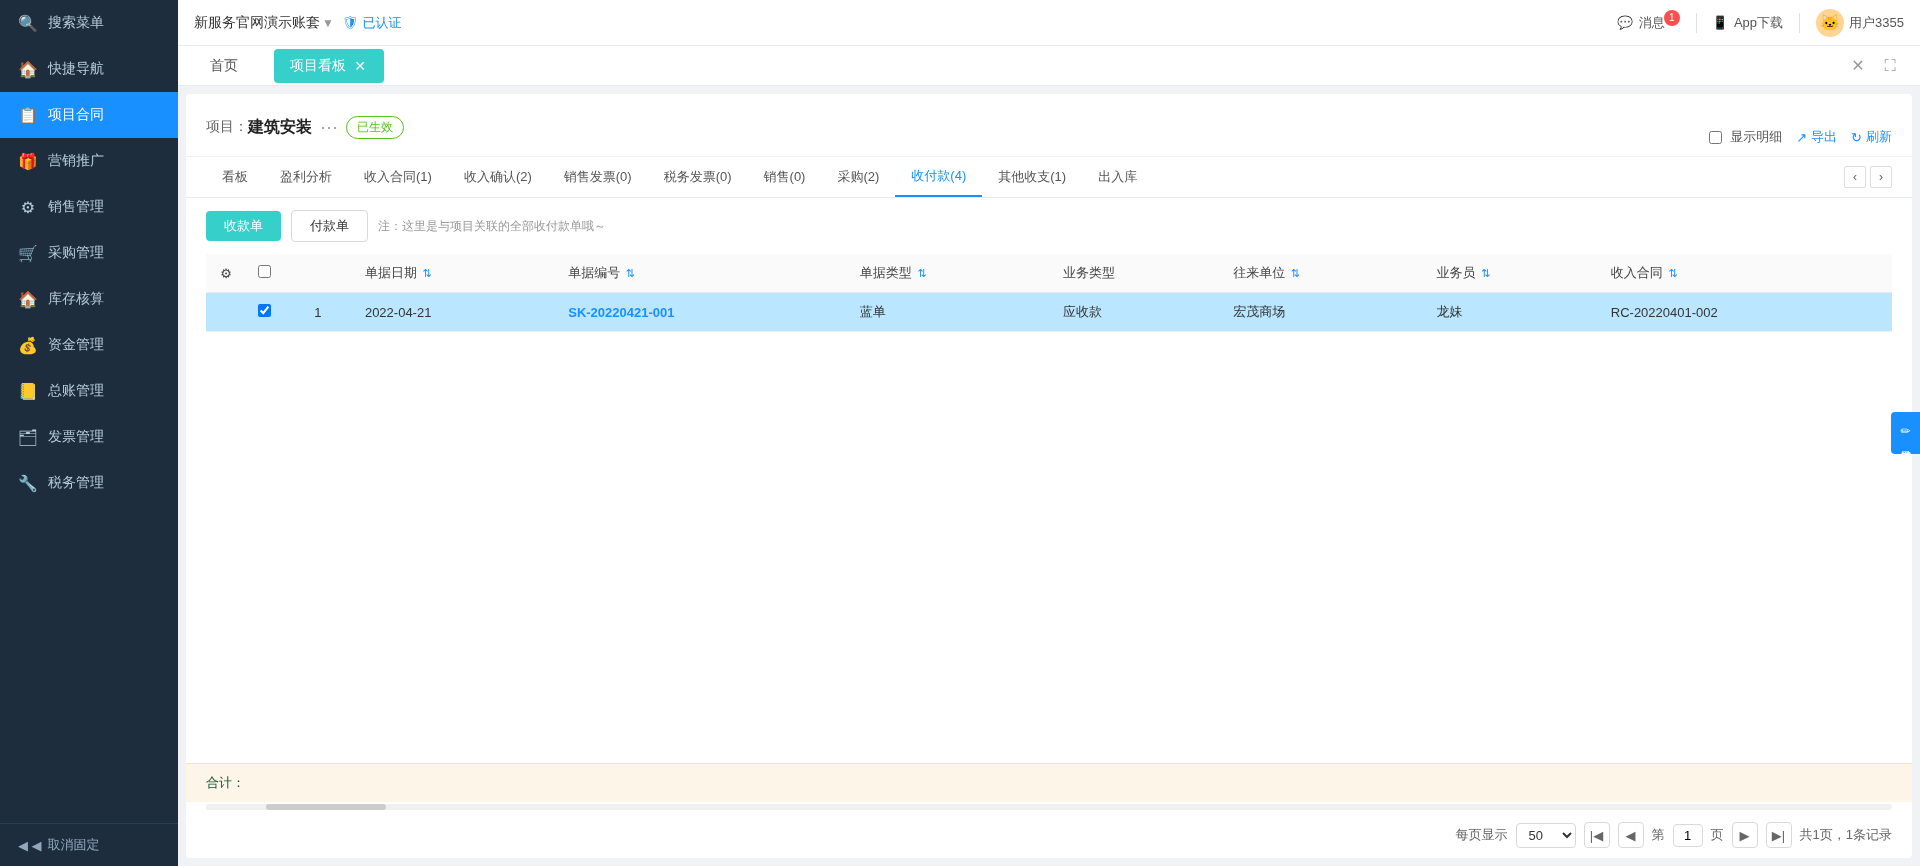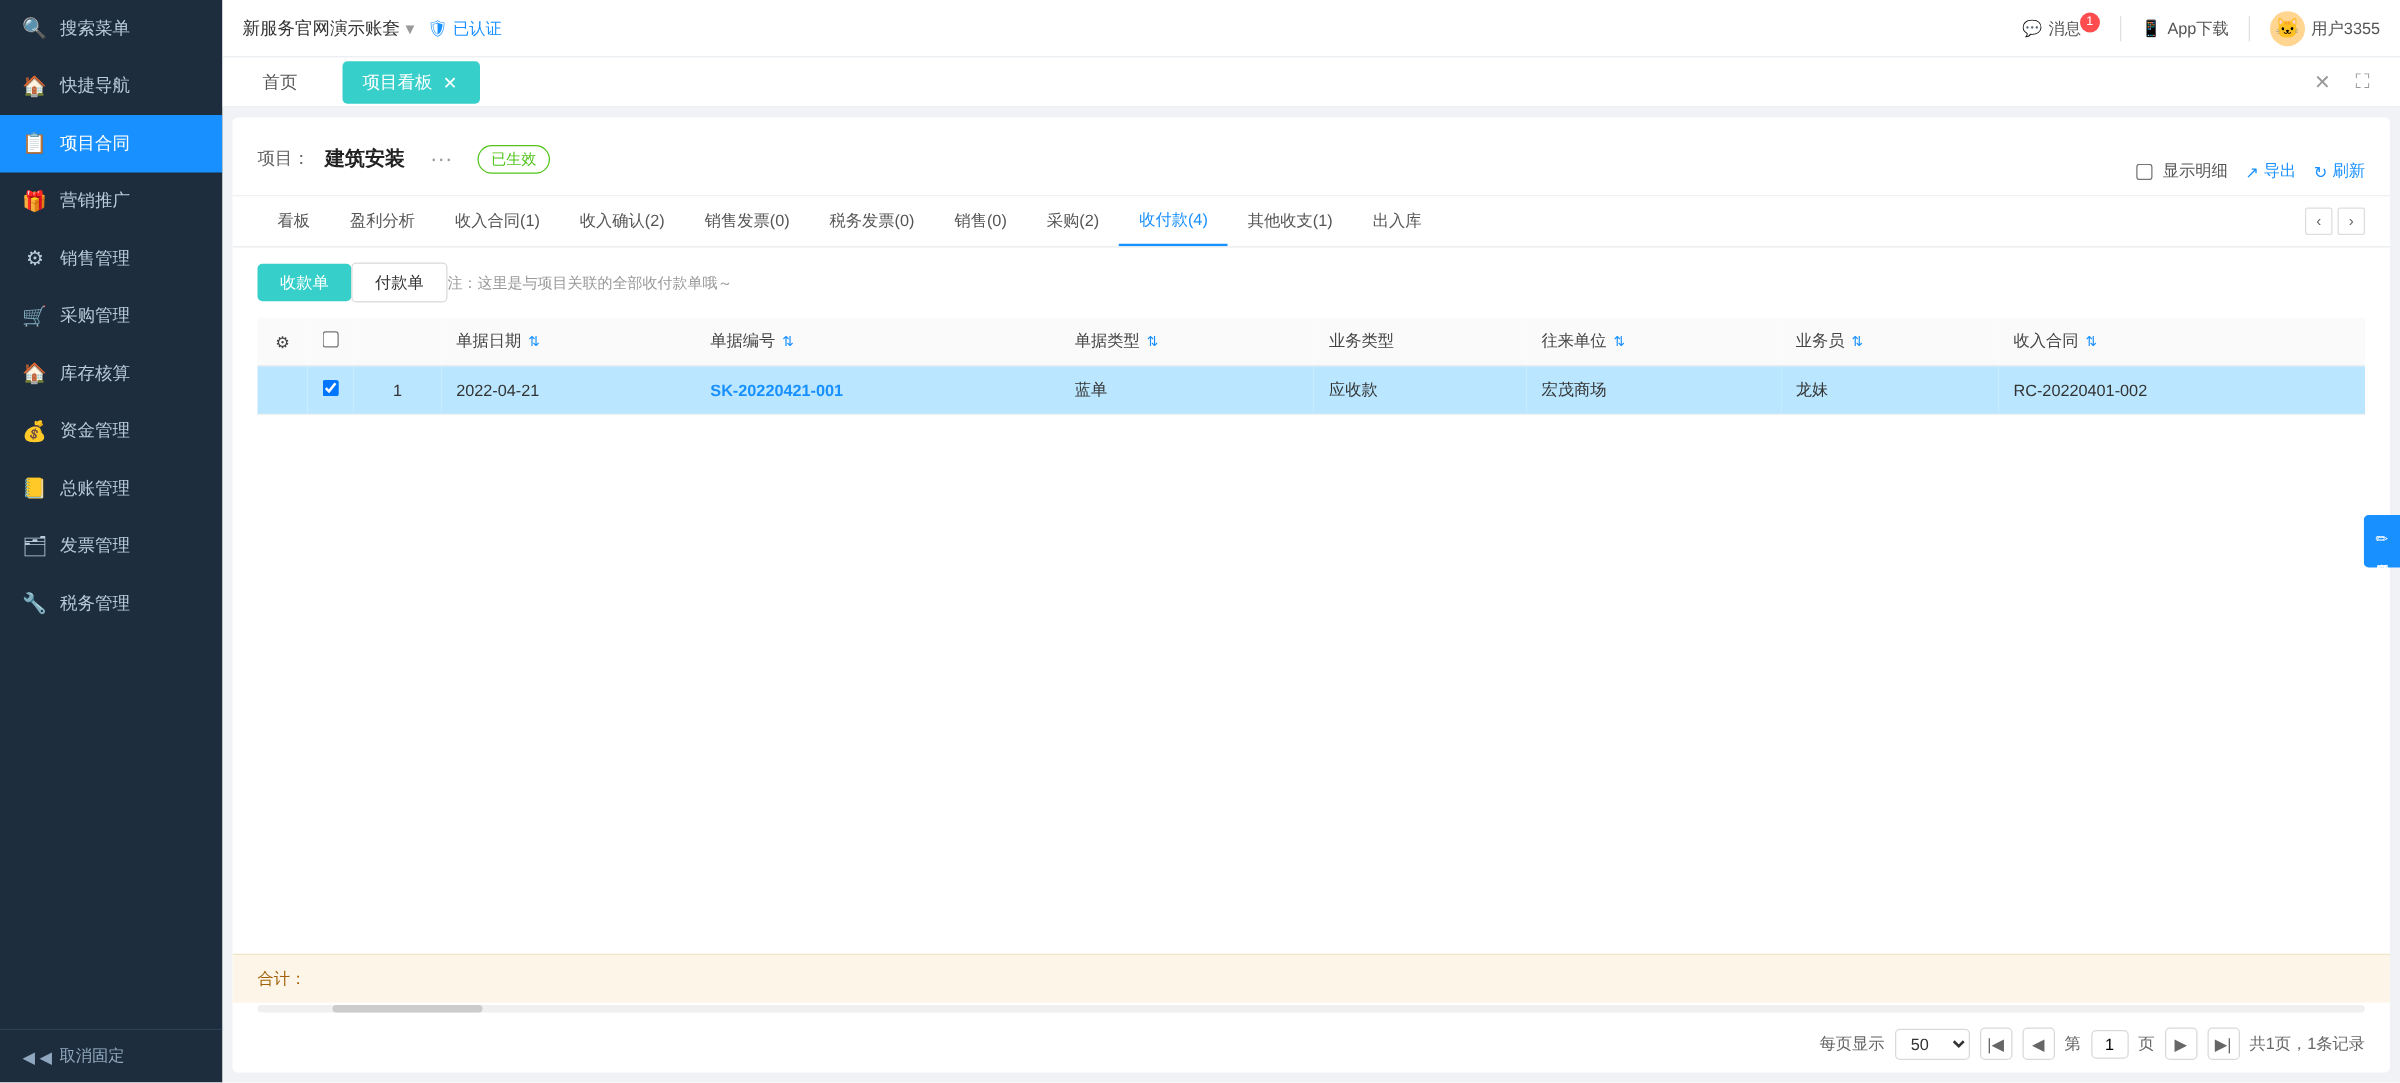--- a/index.html
+++ b/index.html
@@ -203,21 +203,20 @@
       border-radius: 4px;
       display: flex;
       flex-direction: column;
     }
 
     
     .project-header {
       padding: 14px 20px 10px;
       display: flex;
       align-items: center;
-      gap: 12px;
       border-bottom: 1px solid #f0f0f0;
       flex-shrink: 0;
     }
     .project-title {
       font-size: 16px;
       font-weight: 600;
       color: #222;
     }
     .project-title-label {
       font-size: 14px;
@@ -290,20 +289,21 @@
       font-size: 12px;
       color: #666;
       border-radius: 2px;
     }
 
     
     .table-toolbar {
       padding: 12px 20px;
       display: flex;
       align-items: center;
+      gap: 10px;
       flex-shrink: 0;
     }
     .btn-primary {
       background: #36cfc9;
       color: #fff;
       border: none;
       border-radius: 4px;
       padding: 6px 18px;
       font-size: 13px;
       cursor: pointer;
@@ -372,21 +372,21 @@
 
     
     .total-row {
       padding: 10px 20px;
       background: #fdf6e8;
       border-top: 1px solid #f0e6c8;
       display: flex;
       align-items: center;
       flex-shrink: 0;
     }
-    .total-label { color: #a16207; font-size: 13px; }
+    .total-label { color: #14532d; font-size: 13px; }
 
     
     .scroll-bar-row {
       height: 10px;
       padding: 2px 20px;
       flex-shrink: 0;
     }
     .scroll-bar-inner {
       height: 6px;
       background: #f0f0f0;

